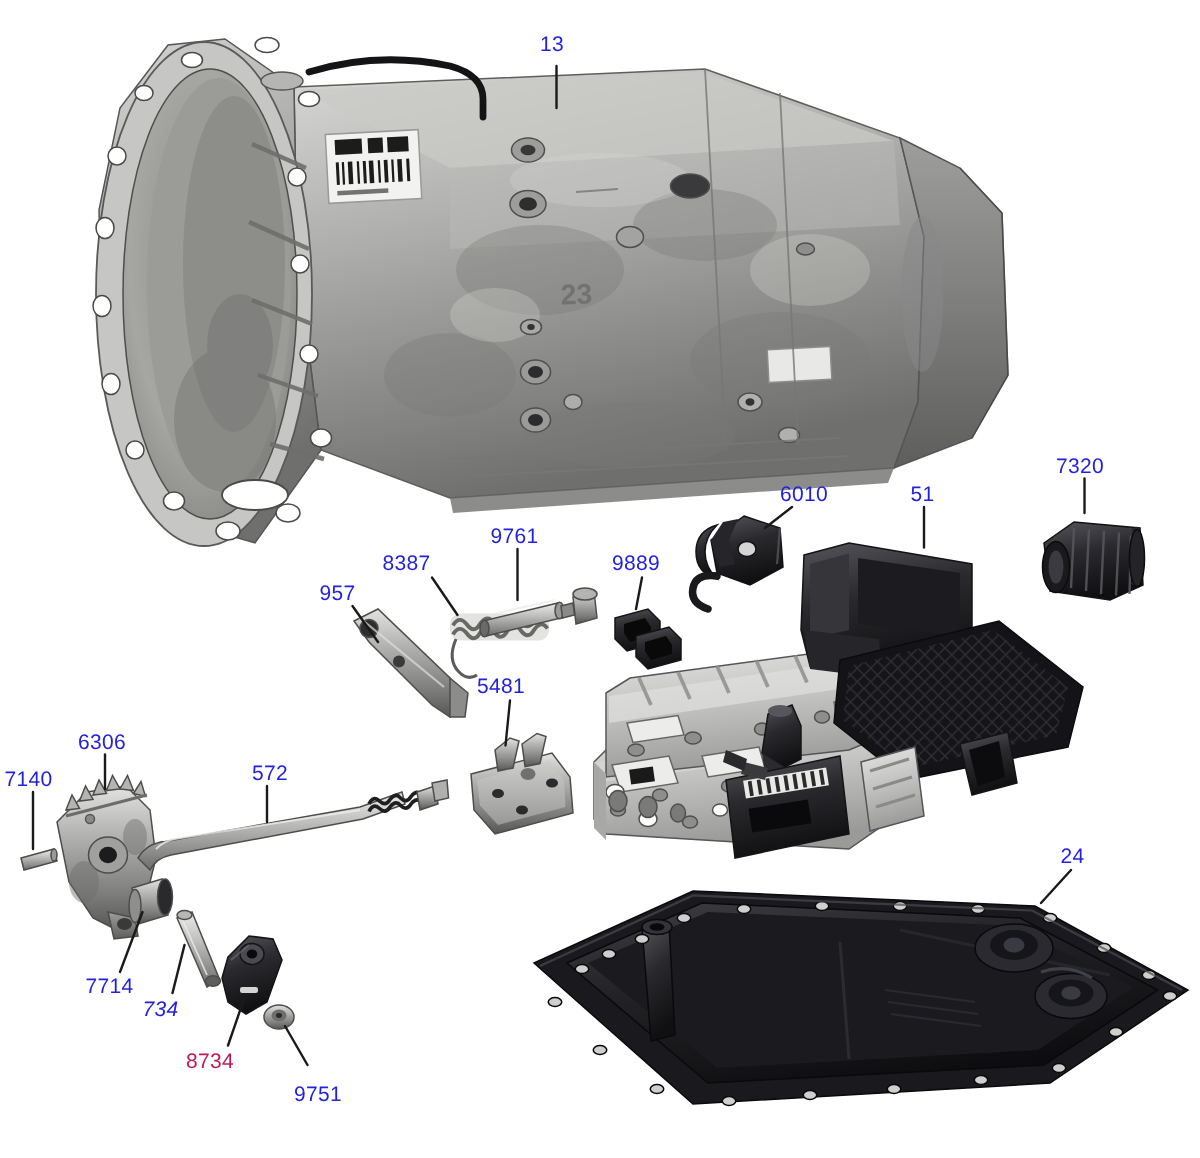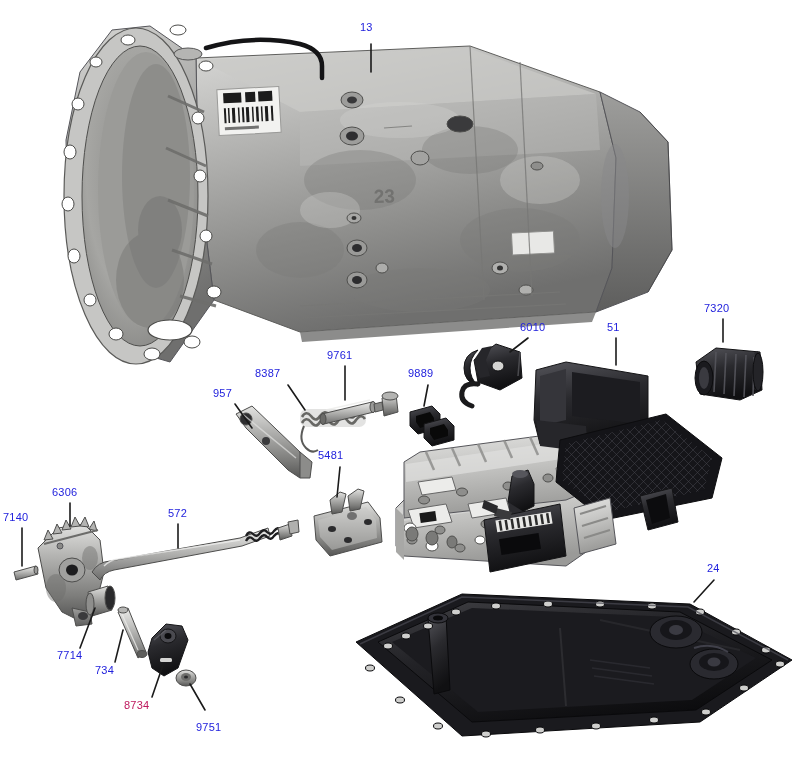--- a/index.html
+++ b/index.html
@@ -2,21 +2,21 @@
 <html><head>
 <meta charset="utf-8">
 <title>Transmission Parts Diagram</title>
 <style>
   html,body{margin:0;padding:0;background:#fff;}
   body{width:800px;height:772px;overflow:hidden;
        font-family:"Liberation Sans",sans-serif;}
   #stage{position:relative;width:800px;height:772px;background:#ffffff;}
   svg#art{position:absolute;left:0;top:0;width:800px;height:772px;display:block;}
   .callout{position:absolute;color:#2222dd;font-family:"Liberation Sans",sans-serif;
-           font-size:11px;font-weight:400;letter-spacing:.2px;white-space:nowrap;
+           font-size:14px;font-weight:400;letter-spacing:.2px;white-space:nowrap;
            line-height:1;}
 </style>
 </head>
 <body>
 
 <div id="stage">
 
 <svg id="art" viewBox="0 0 800 772">
   <defs>
     <linearGradient id="alum" x1="0" y1="0" x2="0.3" y2="1">
@@ -507,18 +507,18 @@
       <div class="callout" style="left: 408px; top: 368px; color: rgb(34, 34, 221);">9889</div>
       <div class="callout" style="left: 318px; top: 450px; color: rgb(34, 34, 221);">5481</div>
       <div class="callout" style="left: 520px; top: 322px; color: rgb(34, 34, 221);">6010</div>
       <div class="callout" style="left: 607px; top: 322px; color: rgb(34, 34, 221);">51</div>
       <div class="callout" style="left: 704px; top: 303px; color: rgb(34, 34, 221);">7320</div>
       <div class="callout" style="left: 707px; top: 563px; color: rgb(34, 34, 221);">24</div>
       <div class="callout" style="left: 3px; top: 512px; color: rgb(34, 34, 221);">7140</div>
       <div class="callout" style="left: 52px; top: 487px; color: rgb(34, 34, 221);">6306</div>
       <div class="callout" style="left: 168px; top: 508px; color: rgb(34, 34, 221);">572</div>
       <div class="callout" style="left: 57px; top: 650px; color: rgb(34, 34, 221);">7714</div>
-      <div class="callout" style="left: 95px; top: 665px; color: rgb(34, 34, 221);">734</div>
+      <div class="callout" style="left: 95px; top: 665px; color: rgb(34, 34, 221); font-style: italic;">734</div>
       <div class="callout" style="left: 124px; top: 700px; color: #be185d;">8734</div>
       <div class="callout" style="left: 196px; top: 722px; color: rgb(34, 34, 221);">9751</div>
     </div>
 
 </div>
 
 </body></html>

